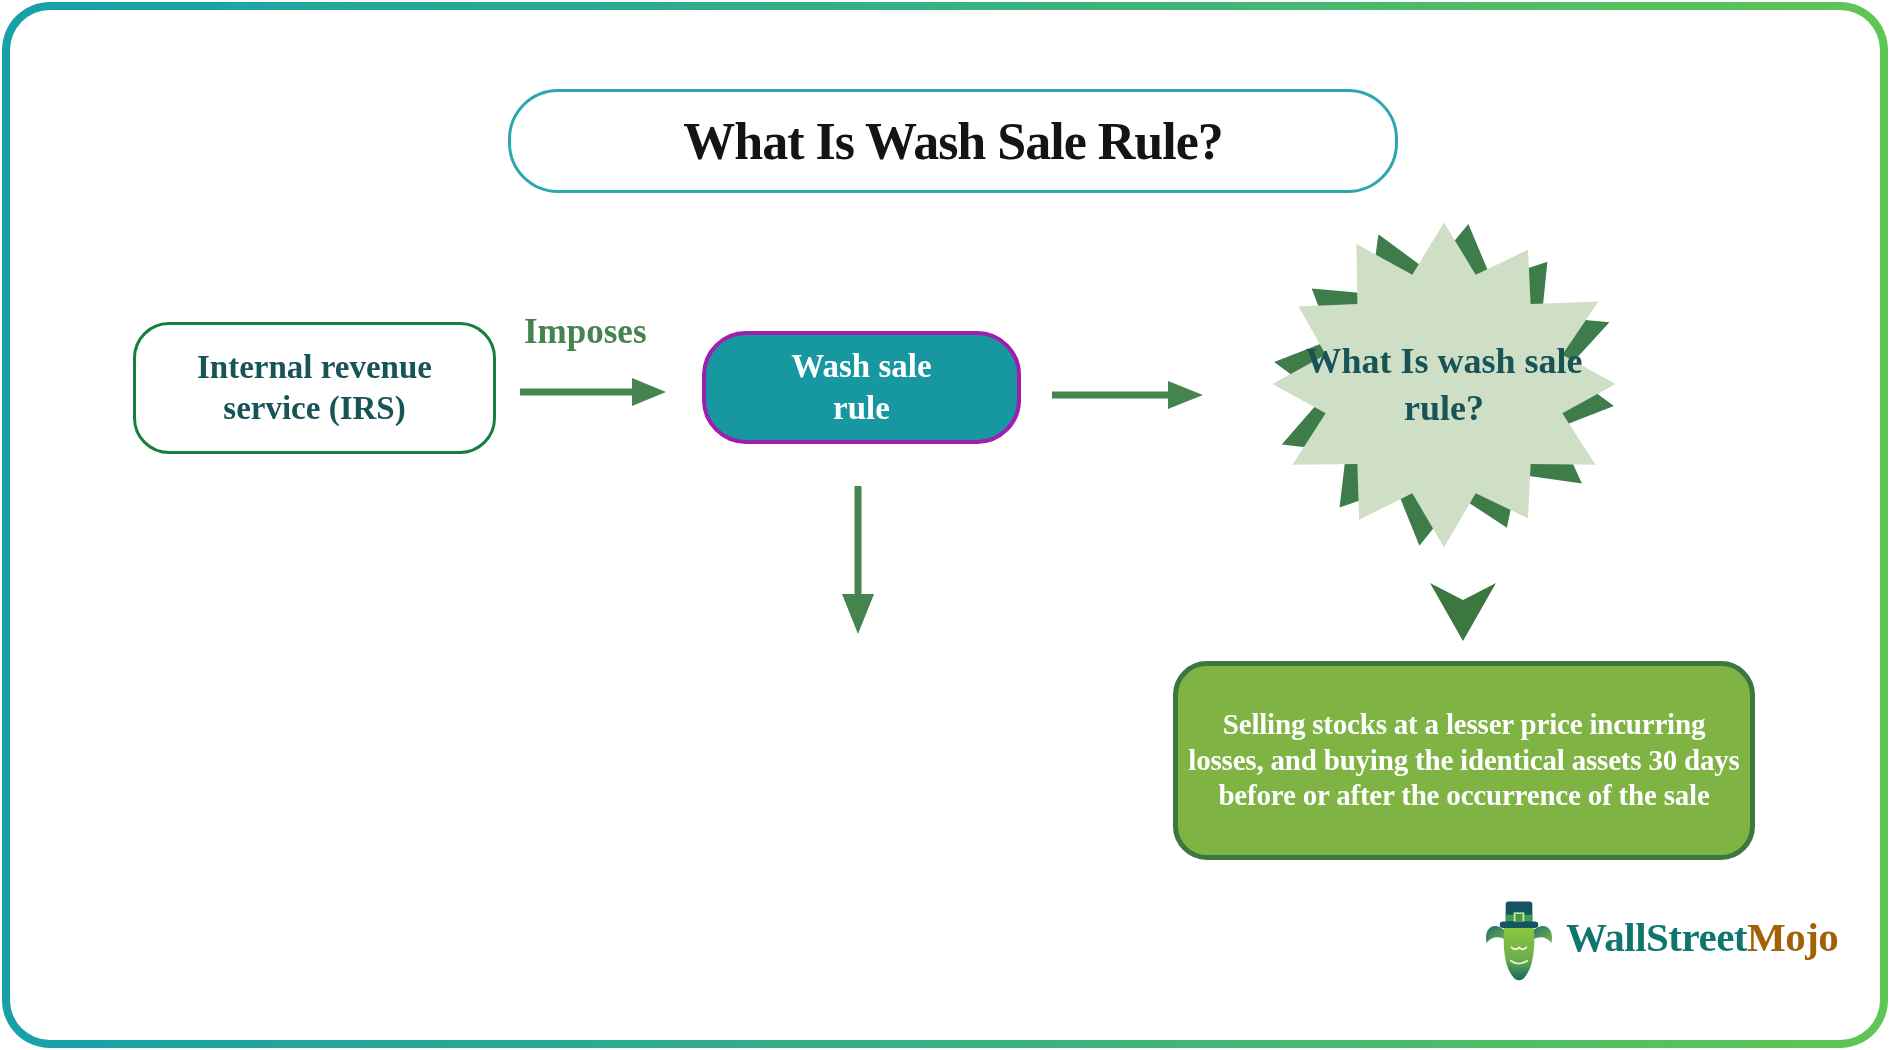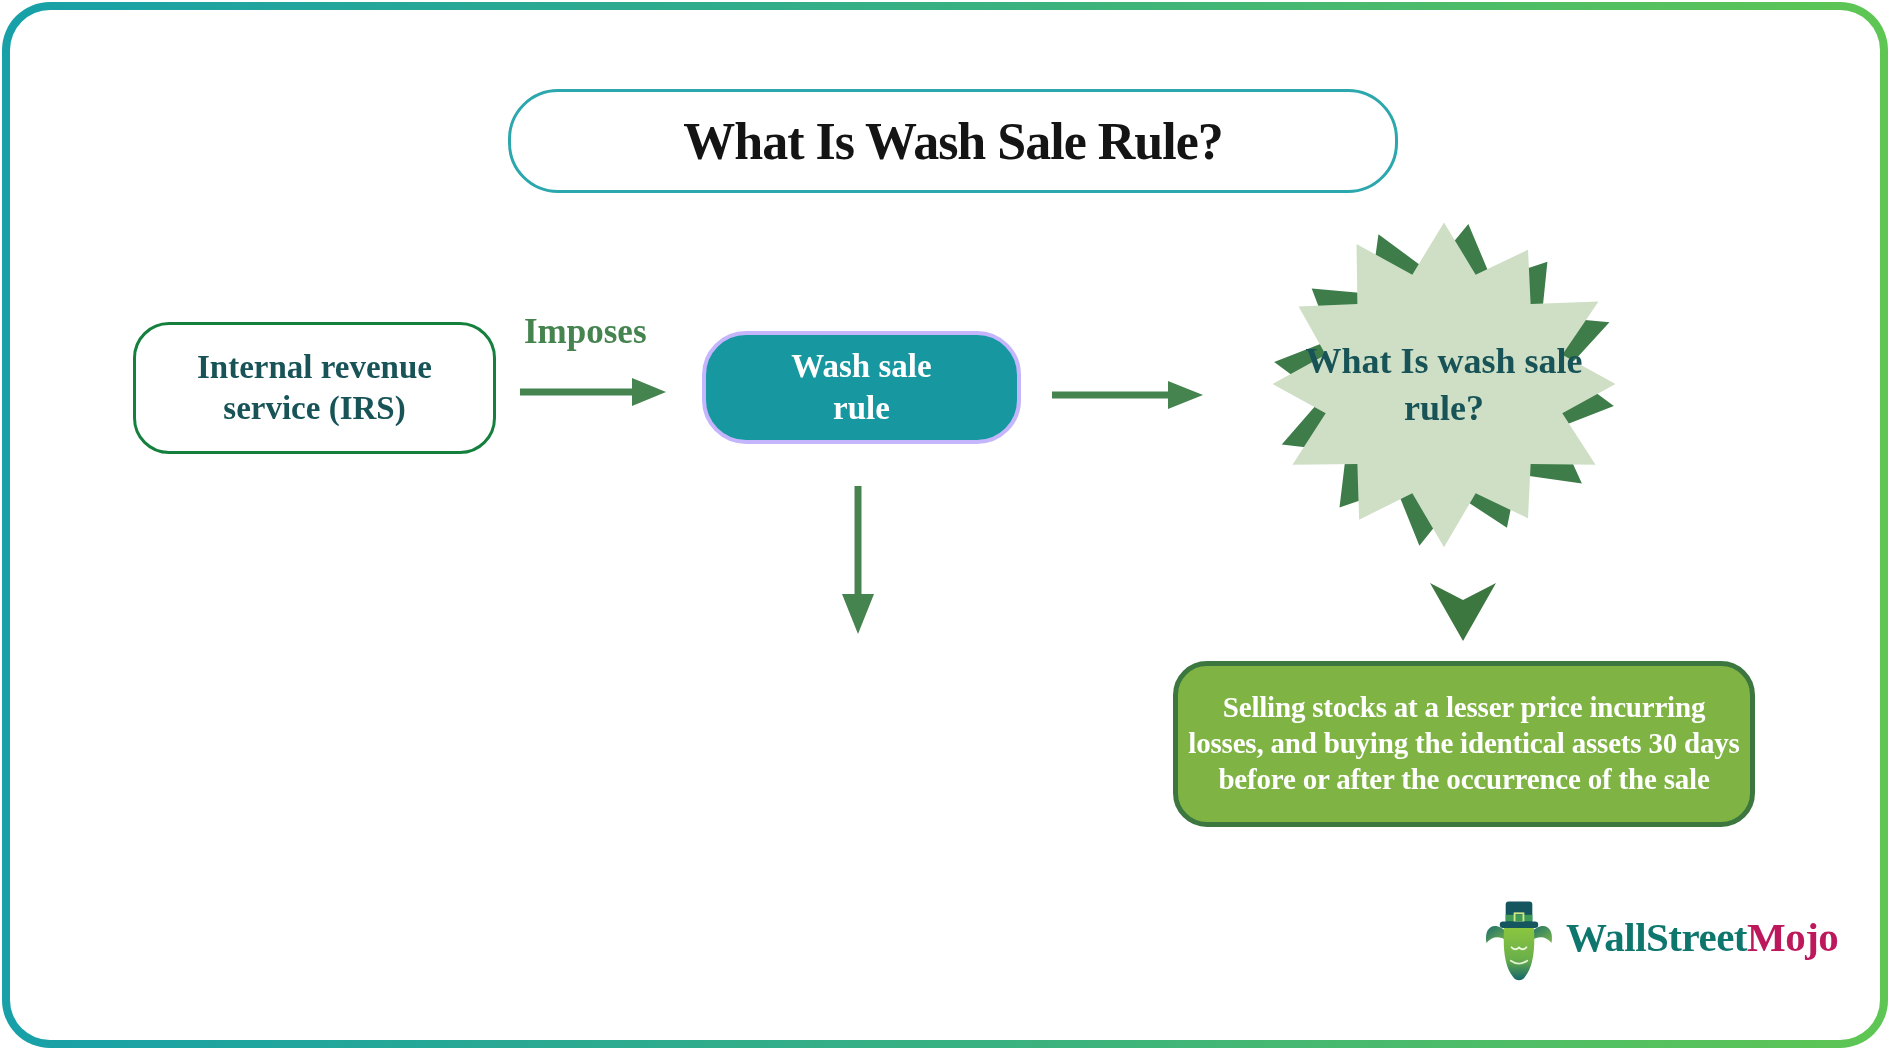--- a/index.html
+++ b/index.html
@@ -20,39 +20,39 @@
     text-align:center;font-weight:700;box-sizing:border-box;}
 
   .irs-box{left:133px;top:322px;width:363px;height:132px;background:#fff;
     border:3px solid #15803d;border-radius:36px;color:#185457;font-size:33px;line-height:1.25;}
   .irs-box span{width:310px;}
 
   .imposes{position:absolute;left:524px;top:312px;width:160px;
     font-size:35px;font-weight:700;color:#45834f;}
 
   .teal-box{left:702px;top:331px;width:319px;height:113px;background:#1798a1;
-    border:4px solid #c4b5fd;border-radius:44px;color:#ffffff;font-size:33px;line-height:1.25;}
+    border:4px solid #a21caf;border-radius:44px;color:#ffffff;font-size:33px;line-height:1.25;}
   .teal-box span{width:200px;}
 
   .outcome{background:#7fb444;border:5px solid #3d7740;border-radius:34px;
     color:#ffffff;font-size:29px;line-height:1.24;letter-spacing:-0.2px;}
   .outcome-left{left:586px;top:661px;width:541px;height:205px;}
   .outcome-left span{width:505px;}
-  .outcome-right{left:1173px;top:661px;width:582px;height:166px;}
+  .outcome-right{left:1173px;top:661px;width:582px;height:199px;}
   .outcome-right span{width:552px;}
 
   .arrow{position:absolute;}
   .star-wrap{position:absolute;left:1248px;top:203px;width:392px;height:362px;}
   .star-text{position:absolute;left:1289px;top:338px;width:310px;text-align:center;
     font-size:36px;font-weight:700;color:#185457;line-height:1.3;}
 
   .logo{position:absolute;left:1482px;top:901px;display:flex;align-items:center;}
   .logo-text{margin-left:10px;font-size:41px;font-weight:700;letter-spacing:-0.5px;margin-top:-14px;}
   .logo-text .p1{color:#0f766e;}
-  .logo-text .p2{color:#be185d;}
+  .logo-text .p2{color:#a16207;}
 </style>
 </head>
 <body>
 
 <div class="canvas">
   <div class="frame">
     <div class="frame-inner"></div>
   </div>
 
   <div class="title-box">

